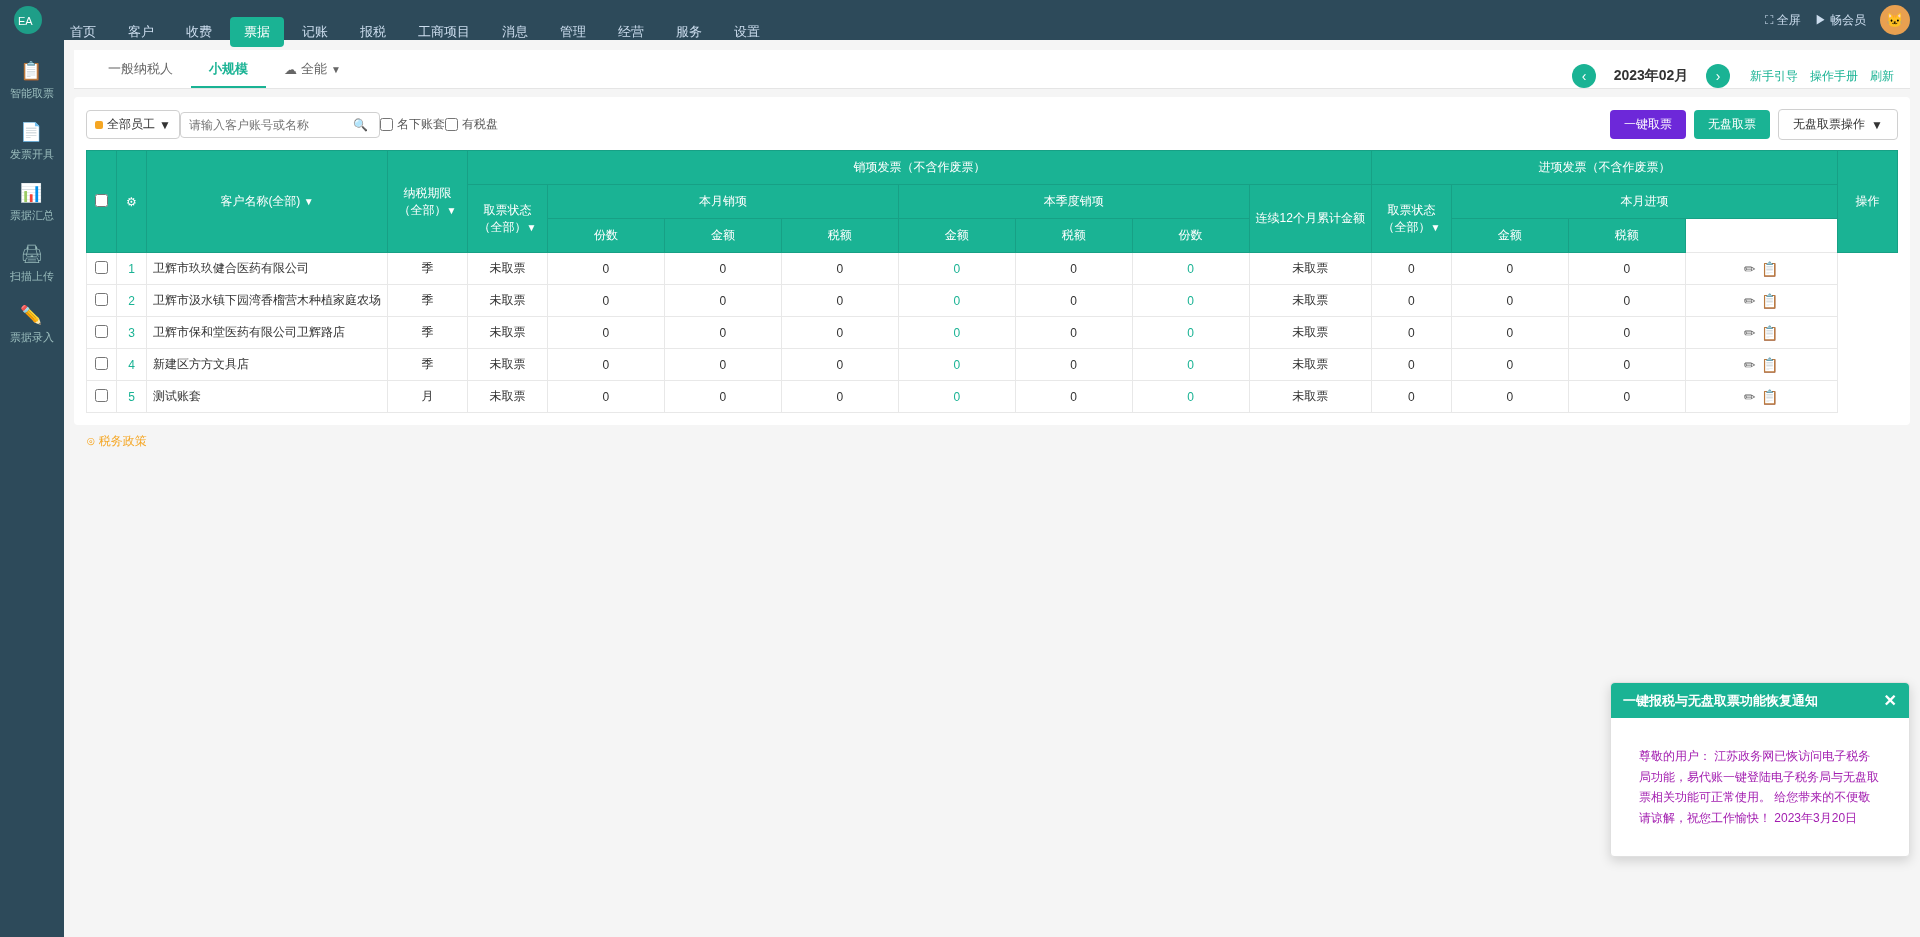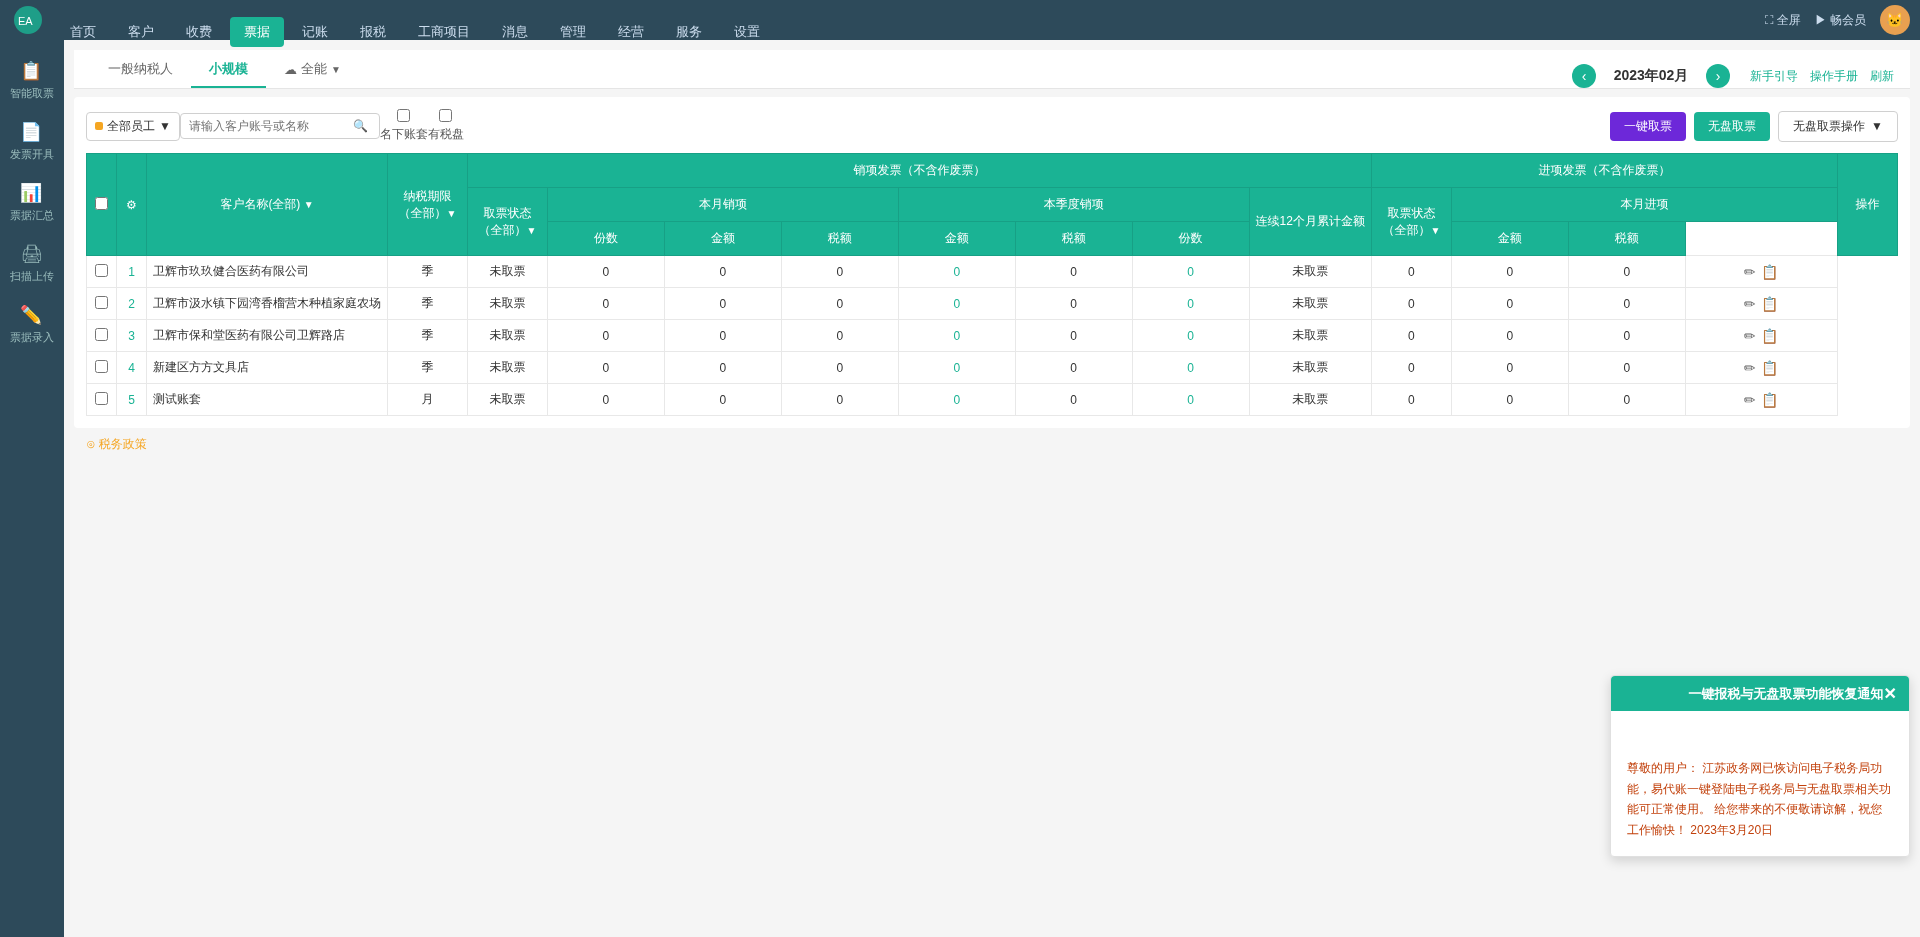--- a/index.html
+++ b/index.html
@@ -151,21 +151,21 @@
     .search-box {
       border: 1px solid #d0d0d0; border-radius: 4px;
       padding: 5px 8px; display: flex; align-items: center; gap: 4px;
       background: #fff; min-width: 200px;
     }
     .search-box input {
       border: none; outline: none; font-size: 12px; width: 160px; background: transparent;
     }
     .search-icon { color: #999; cursor: pointer; }
 
-    .checkbox-label { display: flex; align-items: center; gap: 4px; cursor: pointer; font-size: 12px; color: #555; flex-direction: column; }
+    .checkbox-label { display: flex; align-items: center; gap: 4px; cursor: pointer; font-size: 12px; color: #555; }
     .checkbox-label input { cursor: pointer; }
 
     .btn {
       padding: 6px 14px; border-radius: 4px; cursor: pointer;
       font-size: 12px; border: none; font-weight: 500;
     }
     .btn-orange { background: #6d28d9; color: #fff; }
     .btn-teal { background: #1ab394; color: #fff; }
     .btn-outline { background: #fff; border: 1px solid #d0d0d0; color: #333; }
     .btn-dropdown { display: flex; align-items: center; gap: 6px; }
@@ -207,28 +207,28 @@
       border: 1px solid #e0e0e0;
       border-radius: 4px;
       box-shadow: 0 4px 12px rgba(0,0,0,0.15);
       font-size: 12px;
       z-index: 200;
     }
     .notification-header {
       background: #1ab394; color: #fff;
       padding: 8px 12px;
       border-radius: 4px 4px 0 0;
-      display: flex; justify-content: flex-end; align-items: center;
+      display: flex; justify-content: space-between; align-items: center;
       font-size: 13px; font-weight: 600;
     }
     .notification-close { cursor: pointer; font-size: 16px; }
     .notification-body {
-      padding: 16px;
-      line-height: 1.7; color: #c2410c;
-      max-height: 200px; overflow-y: auto; margin-top: 31px;
+      padding: 28px;
+      line-height: 1.7; color: #a21caf;
+      max-height: 200px; overflow-y: auto;
     }
 
     
     .bottom-bar {
       padding: 8px 12px;
       color: #f5a623; font-size: 12px; cursor: pointer;
     }
 
     
     .page-top {

